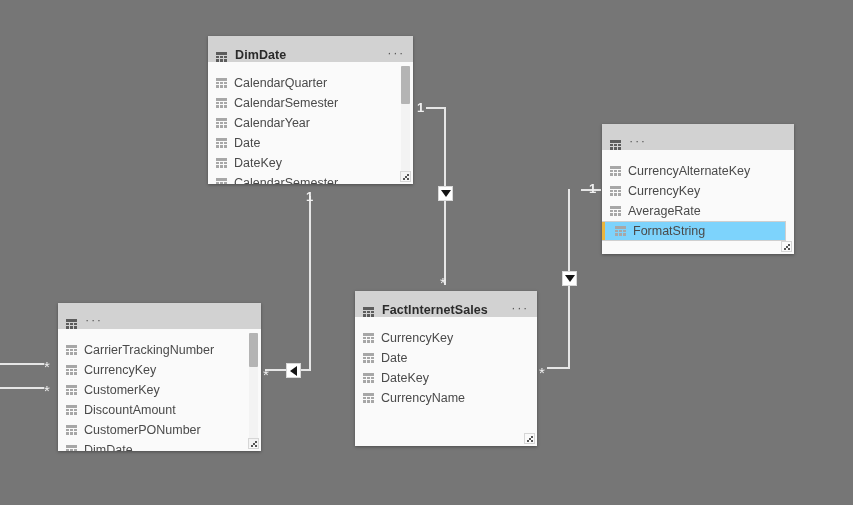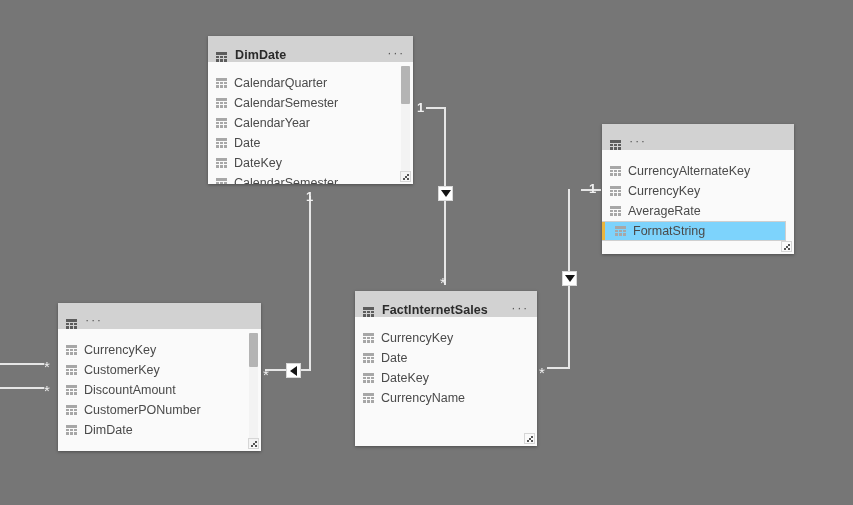--- a/index.html
+++ b/index.html
@@ -416,20 +416,32 @@
       <div class="field-row">
         <span class="grid-icon">
             <i class="r0"></i>
             <i class="r1"></i>
             <i class="r2"></i>
             <i class="r3"></i>
             <i class="r4"></i>
             <i class="r5"></i>
             <i class="r6"></i>
           </span>
+        <span class="field-label">CarrierTrackingNumber</span>
+      </div>
+      <div class="field-row">
+        <span class="grid-icon">
+            <i class="r0"></i>
+            <i class="r1"></i>
+            <i class="r2"></i>
+            <i class="r3"></i>
+            <i class="r4"></i>
+            <i class="r5"></i>
+            <i class="r6"></i>
+          </span>
         <span class="field-label">CurrencyKey</span>
       </div>
       <div class="field-row">
         <span class="grid-icon">
             <i class="r0"></i>
             <i class="r1"></i>
             <i class="r2"></i>
             <i class="r3"></i>
             <i class="r4"></i>
             <i class="r5"></i>

